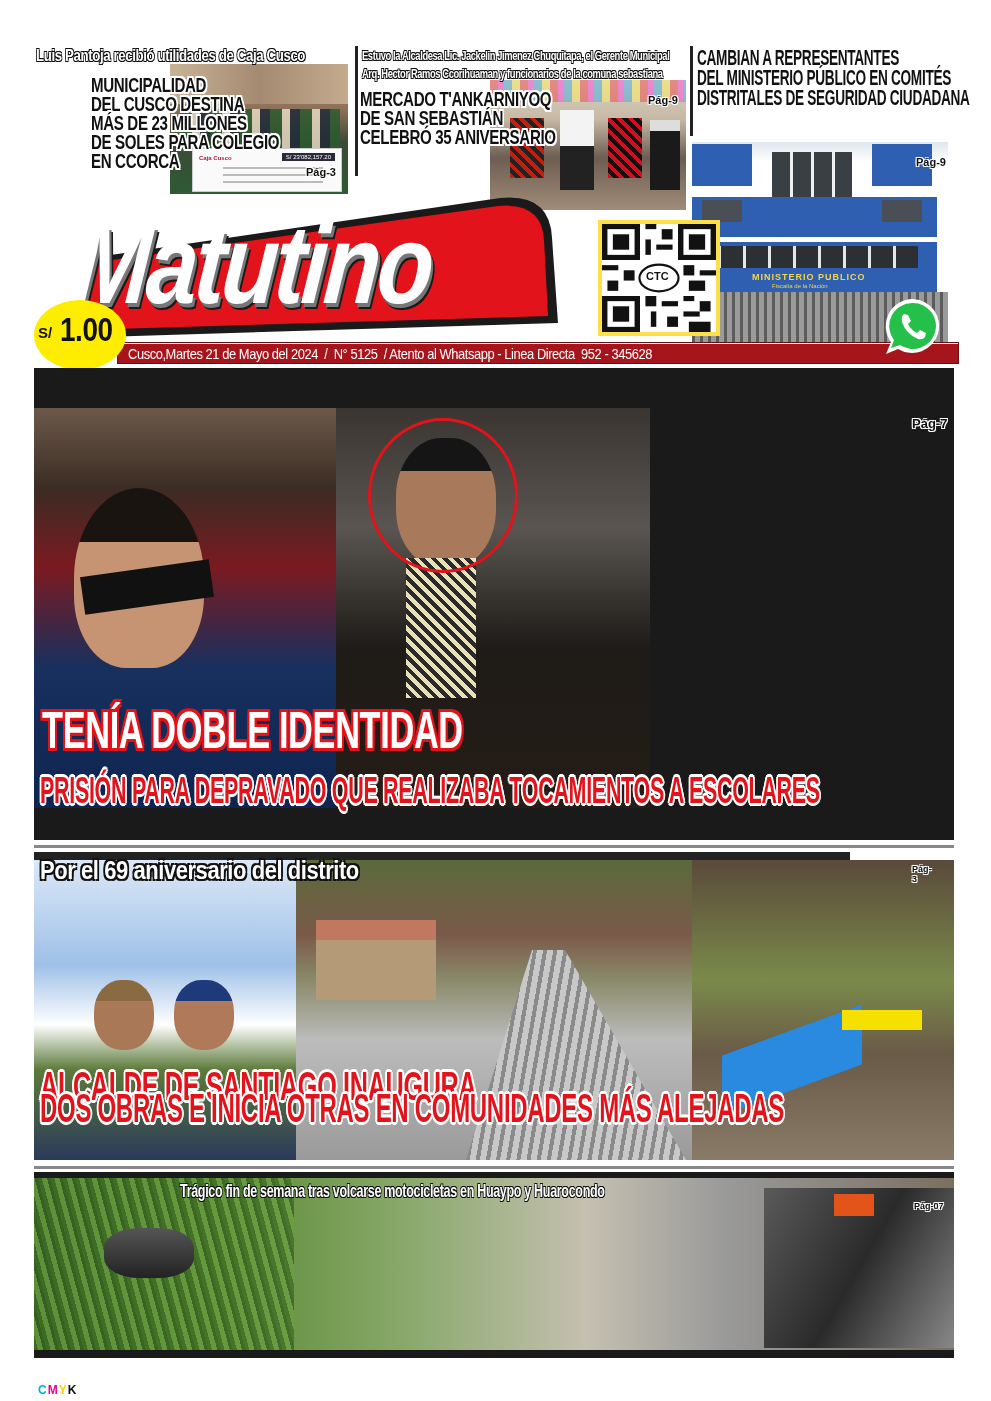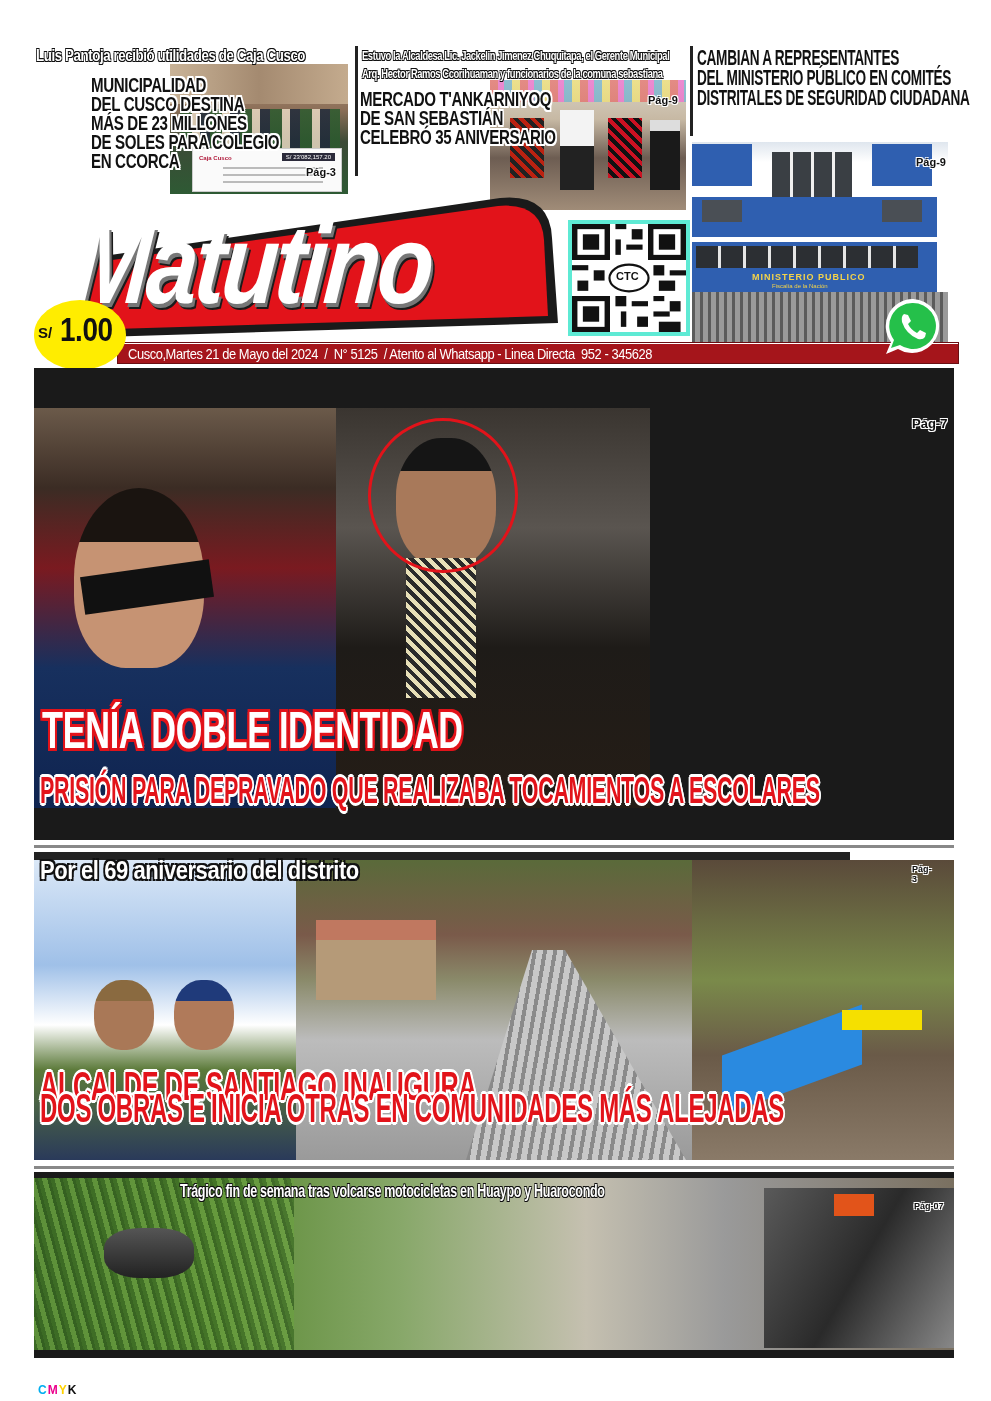--- a/index.html
+++ b/index.html
@@ -85,21 +85,21 @@
 <span class="abs pag" style="left:916px; top:156px;">Pág-9</span>
 
 <div class="abs" style="left:60px; top:188px; width:500px; height:155px;">
   <svg width="500" height="155" viewBox="0 0 500 155" style="position:absolute;left:0;top:0;">
     <path d="M30 70 L440 10 Q490 5 492 50 L498 135 L10 150 Z" fill="#1a1a1a"></path>
     <path d="M38 74 L438 18 Q482 14 484 52 L488 128 L20 142 Z" fill="#e2131a"></path>
   </svg>
   <span class="abs" style="left:20px; top:12px; font-family:'Liberation Sans',sans-serif; font-weight:bold; font-style:italic; font-size:112px; color:#ffffff; letter-spacing:-4px; text-shadow: 3px 4px 0 #777, 5px 6px 0 #1a1a1a; transform:scaleX(0.82) skewX(-6deg); transform-origin:left top; display:inline-block; white-space:nowrap;">Matutino</span>
 </div>
 
-<div class="abs" style="left:568px; top:220px; width:122px; height:116px; background:#5eead4; padding:4px;">
+<div class="abs" style="left:598px; top:220px; width:122px; height:116px; background:#fde047; padding:4px;">
   <svg width="114" height="108" viewBox="0 0 21 21" preserveAspectRatio="none">
     <rect width="21" height="21" fill="#fff"></rect>
     <g fill="#111">
       <rect x="0" y="0" width="7" height="7"></rect>
         <rect x="1" y="1" width="5" height="5" fill="#fff"></rect>
         <rect x="2" y="2" width="3" height="3"></rect>
       <rect x="14" y="0" width="7" height="7"></rect>
         <rect x="15" y="1" width="5" height="5" fill="#fff"></rect>
         <rect x="16" y="2" width="3" height="3"></rect>
       <rect x="0" y="14" width="7" height="7"></rect>

